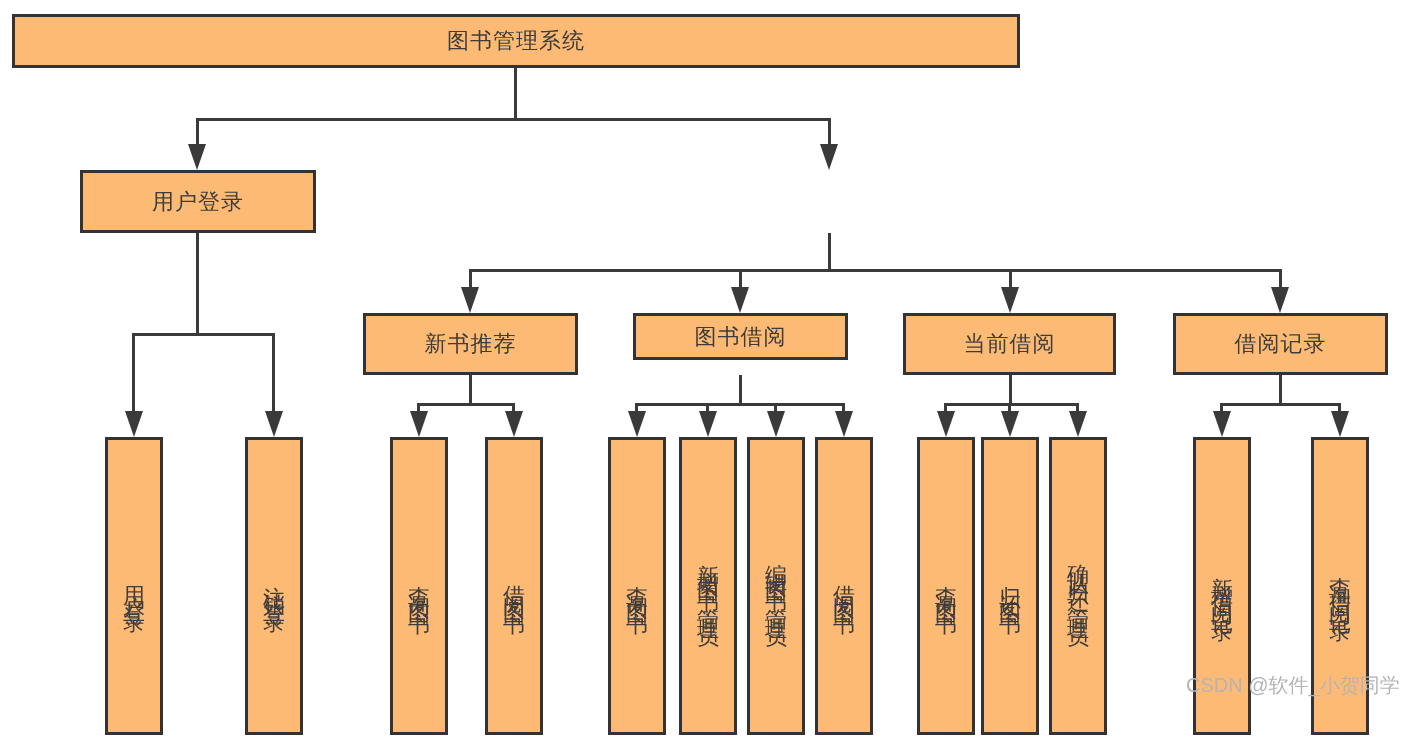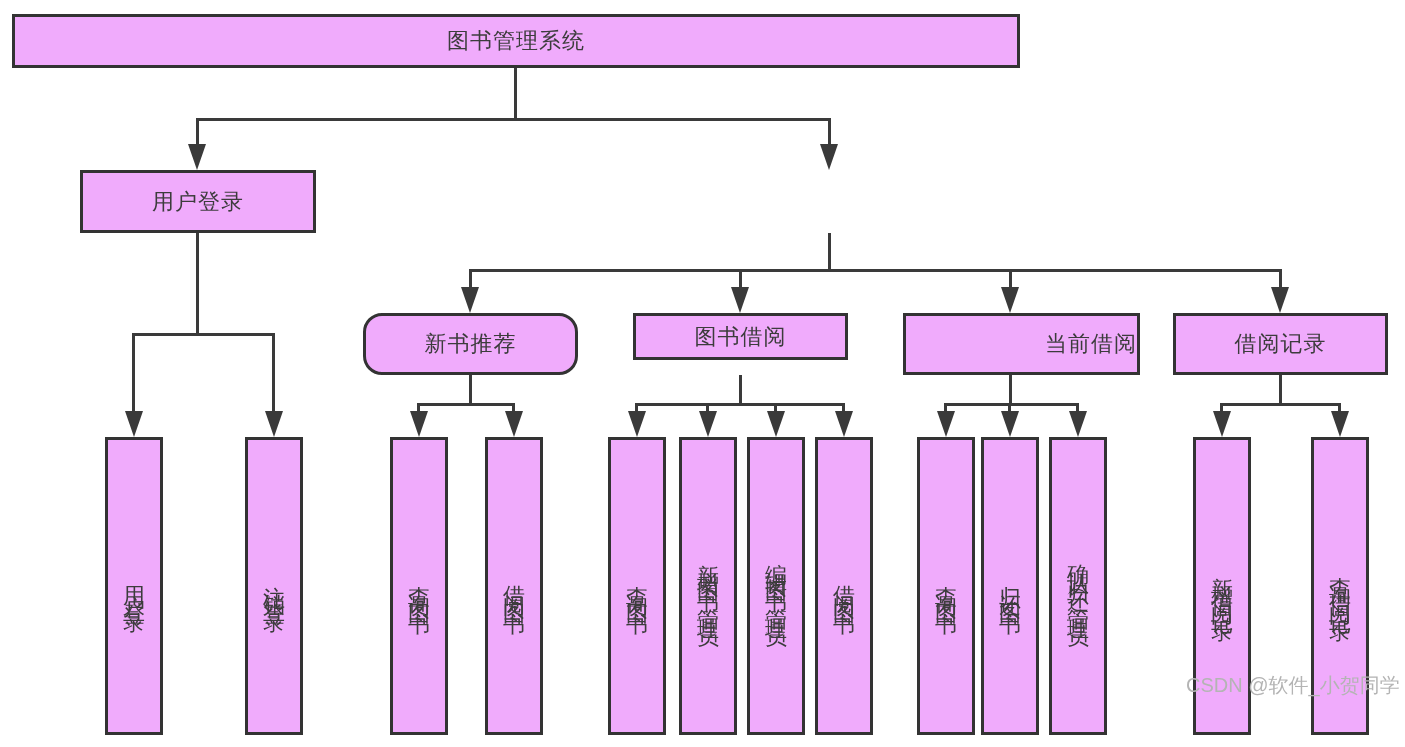--- a/index.html
+++ b/index.html
@@ -1,21 +1,21 @@
 <!DOCTYPE html>
 <html><head>
 <meta charset="utf-8">
 <style>
   html,body { margin:0; padding:0; background:#ffffff; }
   .canvas {
     position:relative; width:1405px; height:747px; background:#ffffff;
     font-family:"Liberation Sans","DejaVu Sans",sans-serif; overflow:hidden;
   }
   .box {
-    position:absolute; box-sizing:border-box; background:#f0abfc;
+    position:absolute; box-sizing:border-box; background:#fdba74;
     border:3px solid #333333; display:flex; align-items:center; justify-content:center;
   }
   .box .lbl { font-size:22px; color:#3c3c3c; letter-spacing:1px; white-space:nowrap; }
   .leaf .lbl {
     writing-mode:vertical-rl; text-orientation:mixed;
     font-size:22px; letter-spacing:9px; color:#3c3c3c;
   }
   .line { position:absolute; background:#3a3a3a; }
   .vl { width:3px; }
   .hl { height:3px; }
@@ -92,27 +92,27 @@
   <div class="ah" style="left:1331px;top:411px;"></div>
 
   <div class="box" style="left:12px;top:14px;width:1008px;height:54px;">
     <span class="lbl">图书管理系统</span>
   </div>
 
   <div class="box" style="left:80px;top:170px;width:236px;height:63px;">
     <span class="lbl">用户登录</span>
   </div>
 
-  <div class="box" style="left:363px;top:313px;width:215px;height:62px;border-radius:19px;">
+  <div class="box" style="left:363px;top:313px;width:215px;height:62px;">
     <span class="lbl">新书推荐</span>
   </div>
   <div class="box" style="left:633px;top:313px;width:215px;height:47px;">
     <span class="lbl">图书借阅</span>
   </div>
-  <div class="box" style="left:903px;top:313px;width:237px;height:62px;justify-content:flex-end;">
+  <div class="box" style="left:903px;top:313px;width:213px;height:62px;">
     <span class="lbl">当前借阅</span>
   </div>
   <div class="box" style="left:1173px;top:313px;width:215px;height:62px;">
     <span class="lbl">借阅记录</span>
   </div>
 
   <div class="box leaf" style="left:105px;top:437px;width:58px;height:298px;">
     <span class="lbl">用户登录</span>
   </div>
   <div class="box leaf" style="left:245px;top:437px;width:58px;height:298px;">

